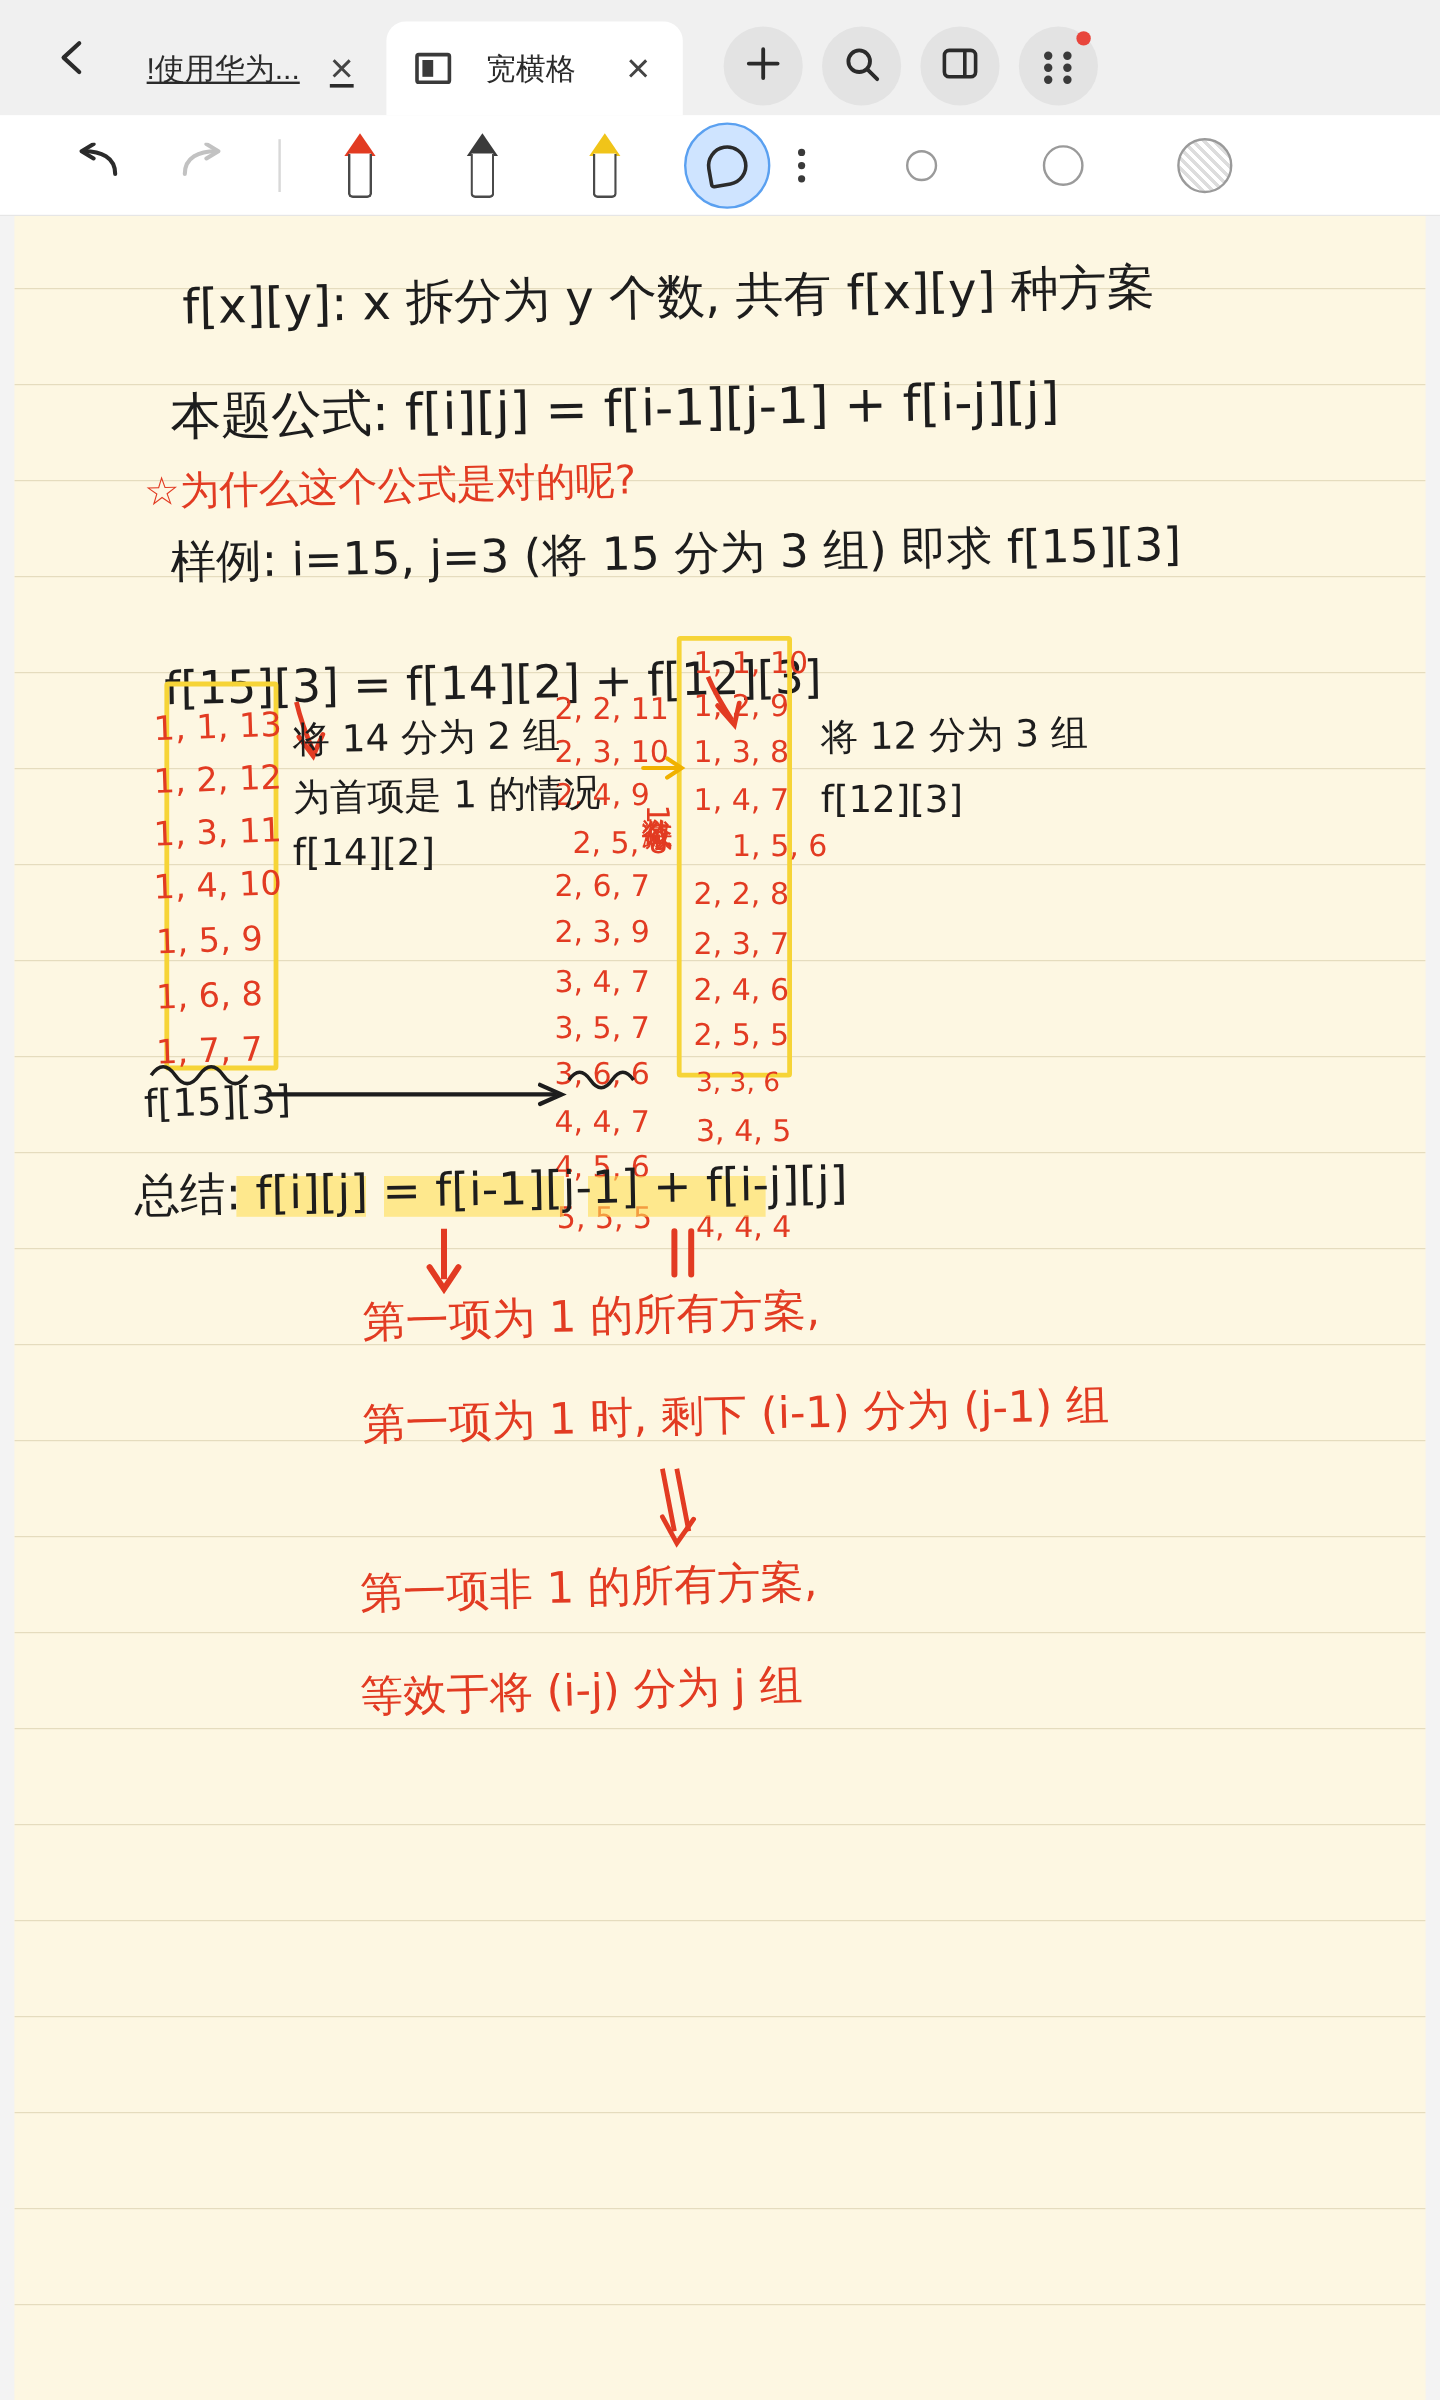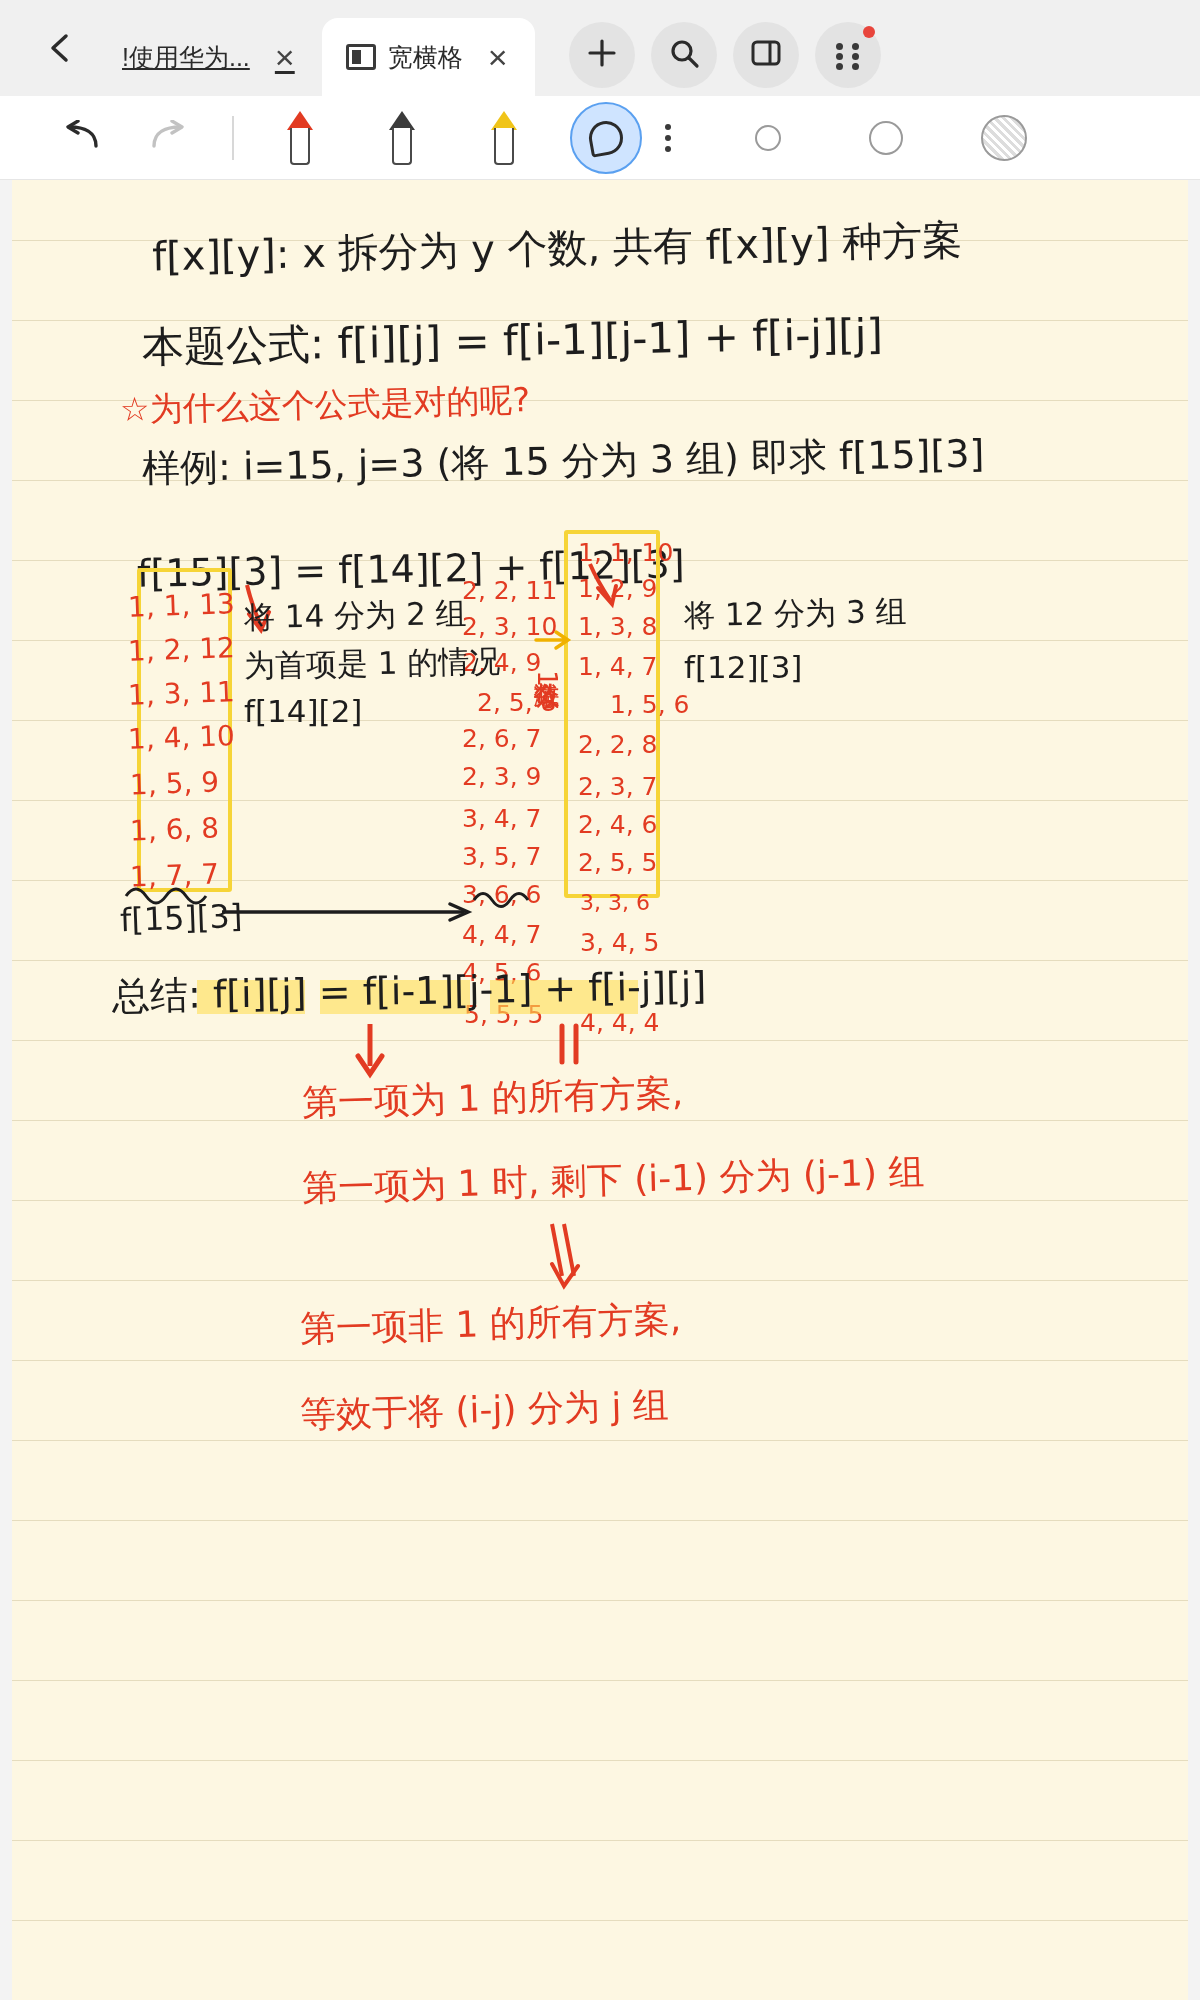--- a/index.html
+++ b/index.html
@@ -34,21 +34,21 @@
     height: 78px;
     margin-bottom: 0;
     display: flex; align-items: center;
     padding: 0 18px 0 24px;
     font-size: 25px; color: #2b2b2b;
     border-radius: 16px 16px 0 0;
     cursor: pointer;
     max-width: 320px;
   }
   .tab.inactive { background: #f0f0f0; text-decoration: underline; }
-  .tab.active { background: #ffffff; }
+  .tab.active { background: #ffffff; gap: 17px; }
   .tab-icon {
     width: 30px; height: 26px; margin-right: 12px;
     border: 3px solid #3a3a3a; border-radius: 3px;
     display: flex; align-items: center; position: relative;
     flex: 0 0 auto;
   }
   .tab-icon::before {
     content: ""; position: absolute; left: 3px; top: 3px;
     width: 9px; height: 14px; background: #3a3a3a;
   }

